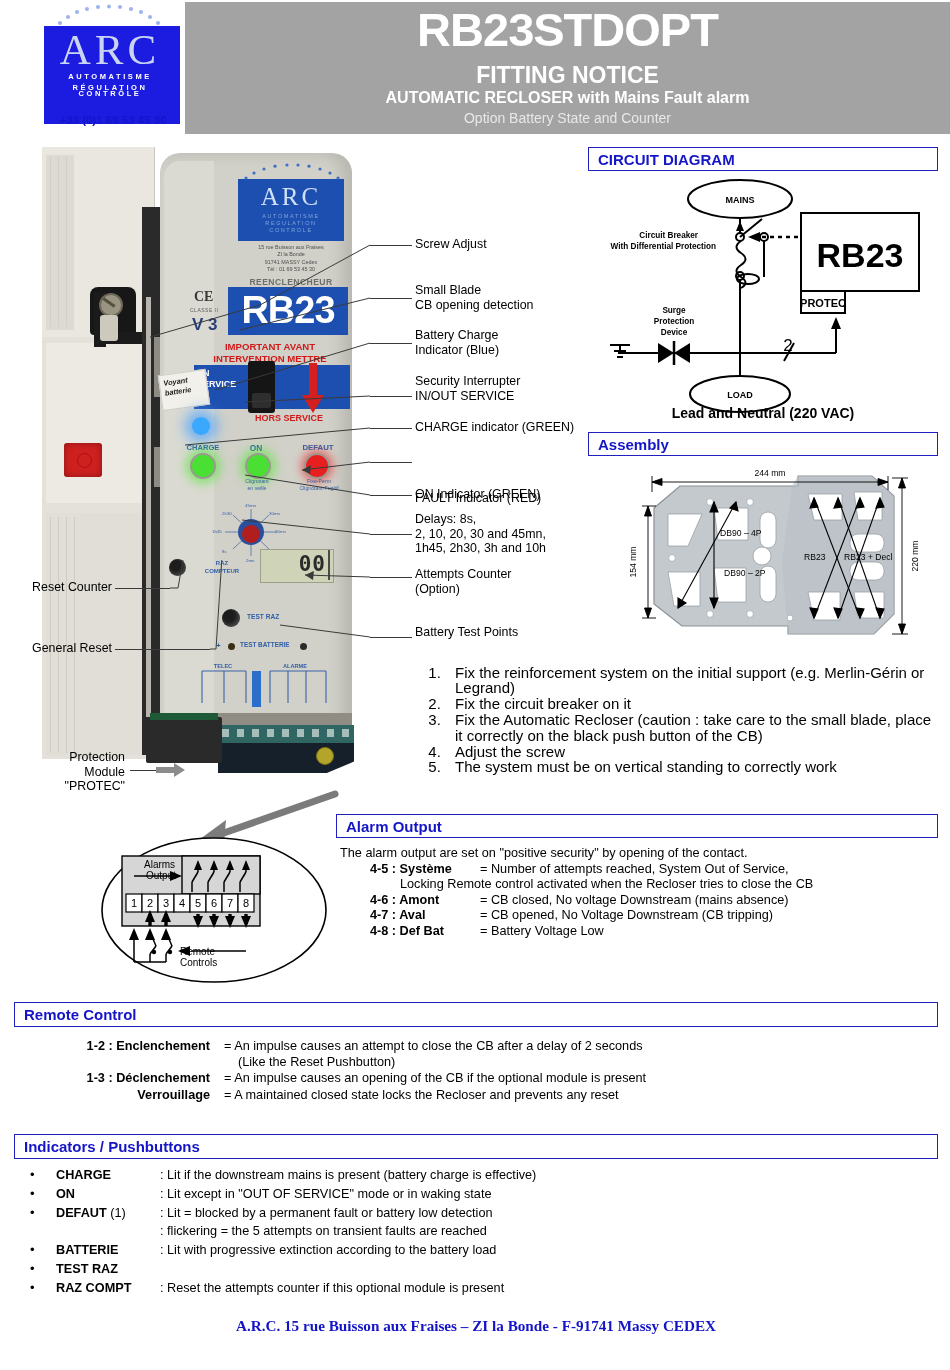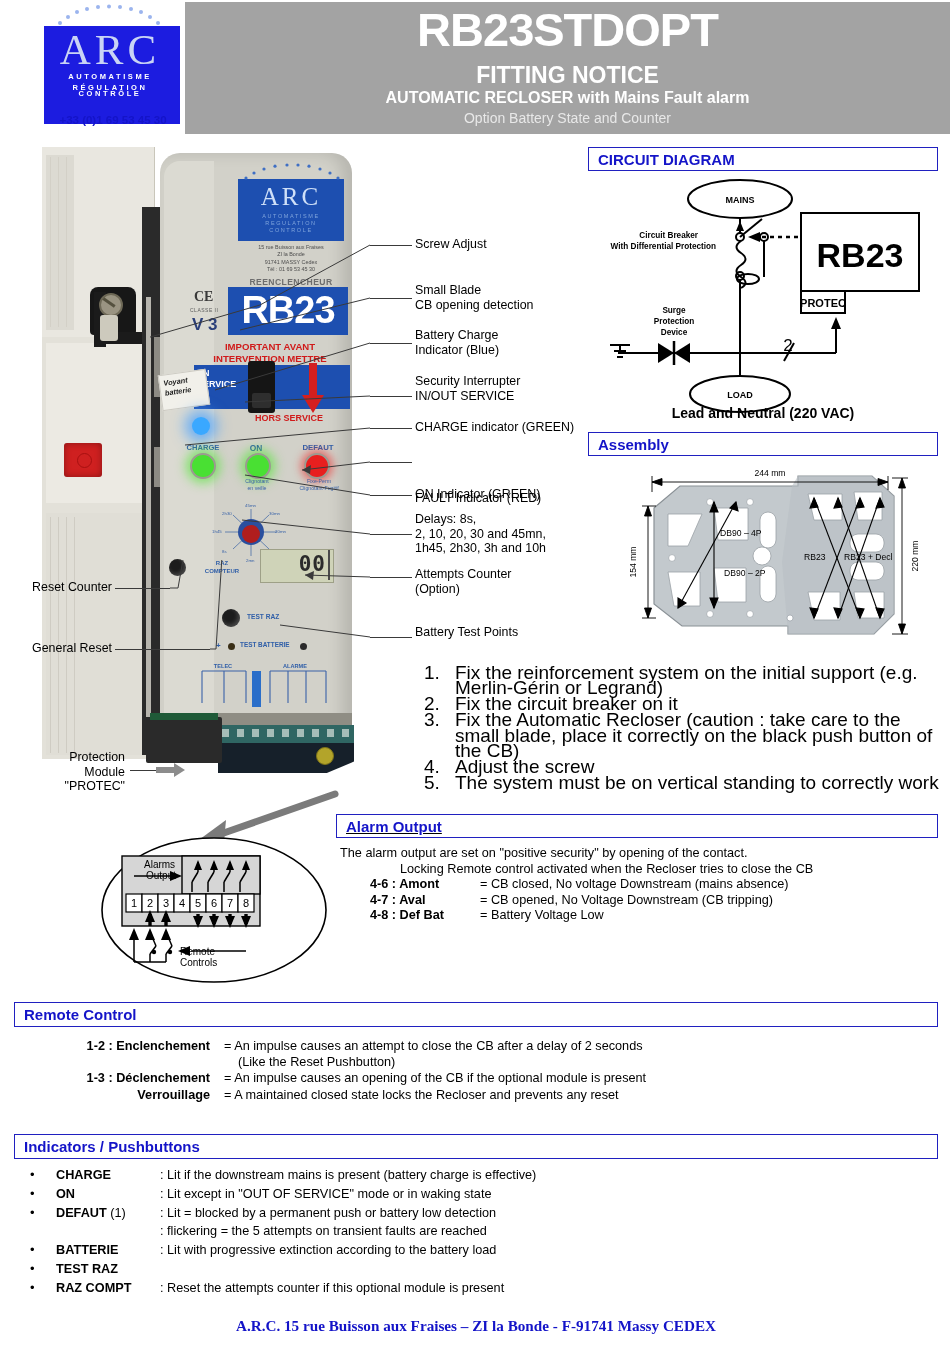--- a/index.html
+++ b/index.html
@@ -53,24 +53,24 @@
   #cd-caption{left:588px;top:405px;width:350px;text-align:center;
      font-size:14px;font-weight:bold;line-height:17px;}
 
   
   #as-head{left:588px;top:432px;width:350px;height:24px;}
   #as-body{left:592px;top:462px;width:345px;height:190px;}
 
   
   #instr{left:415px;top:665px;width:525px;}
   #instr ol{margin:0;padding:0 0 0 30px;list-style:decimal;}
-  #instr li{font-size:19px;line-height:15.4px;padding-left:10px;margin-bottom:0.5px;}
-
-  
-  #ao-head{left:336px;top:814px;width:602px;height:24px;text-decoration:underline;}
+  #instr li{font-size:15px;line-height:15.4px;padding-left:10px;margin-bottom:0.5px;}
+
+  
+  #ao-head{left:336px;top:814px;width:602px;height:24px;}
   #ao-text{left:340px;top:846px;width:600px;font-size:12.7px;line-height:15.6px;}
   .ao-row{display:flex;}
   .ao-k{font-weight:bold;width:140px;padding-left:30px;box-sizing:border-box;flex:none;}
   .ao-v{flex:1;}
   .ao-cont{padding-left:60px;}
 
   
   #oval{left:100px;top:836px;width:228px;height:148px;}
 
   
@@ -670,20 +670,24 @@
   </g>
   <polygon points="82,40 70,35 70,45" fill="#000"></polygon>
   <polygon points="78,115 90,110 90,120" fill="#000"></polygon>
 </svg>
 
 <div class="abs sec-box" id="ao-head">
   <div class="sec-title">Alarm Output</div>
 </div>
 <div class="abs" id="ao-text">
   <div>The alarm output  are set on "positive security" by opening of the contact.</div>
+  <div class="ao-row">
+    <div class="ao-k">4-5 : Système</div>
+    <div class="ao-v">= Number of attempts reached, System Out of Service,</div>
+  </div>
   <div class="ao-cont">Locking Remote control  activated when the Recloser tries to close the CB</div>
   <div class="ao-row">
     <div class="ao-k">4-6 : Amont</div>
     <div class="ao-v">= CB closed, No voltage Downstream (mains absence)</div>
   </div>
   <div class="ao-row">
     <div class="ao-k">4-7 : Aval</div>
     <div class="ao-v">= CB opened, No Voltage Downstream (CB tripping)</div>
   </div>
   <div class="ao-row">
@@ -721,21 +725,21 @@
     <div class="ip-v">: Lit if the downstream mains is present (battery charge is effective)</div>
   </div>
   <div class="ip-row">
     <div class="ip-bul">•</div>
     <div class="ip-k"><span>ON</span><span class="ip-note"></span></div>
     <div class="ip-v">: Lit except in "OUT OF SERVICE" mode or in waking state</div>
   </div>
   <div class="ip-row">
     <div class="ip-bul">•</div>
     <div class="ip-k"><span>DEFAUT</span><span class="ip-note"> (1)</span></div>
-    <div class="ip-v">: Lit = blocked by a permanent push or battery low detection</div>
+    <div class="ip-v">: Lit = blocked by a permanent fault or battery low detection</div>
   </div>
   <div class="ip-sub">: flickering = the 5 attempts on transient faults are reached</div>
   <div class="ip-row">
     <div class="ip-bul">•</div>
     <div class="ip-k"><span>BATTERIE</span><span class="ip-note"></span></div>
     <div class="ip-v">: Lit with progressive extinction according to the battery load</div>
   </div>
   <div class="ip-row">
     <div class="ip-bul">•</div>
     <div class="ip-k"><span>TEST RAZ</span><span class="ip-note"></span></div>

